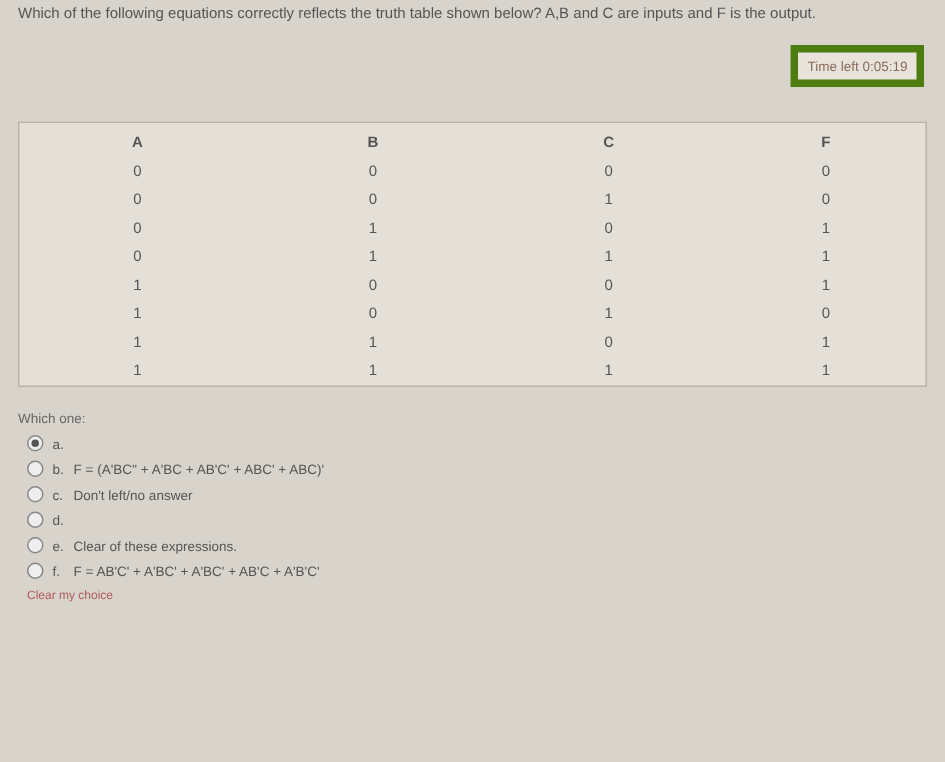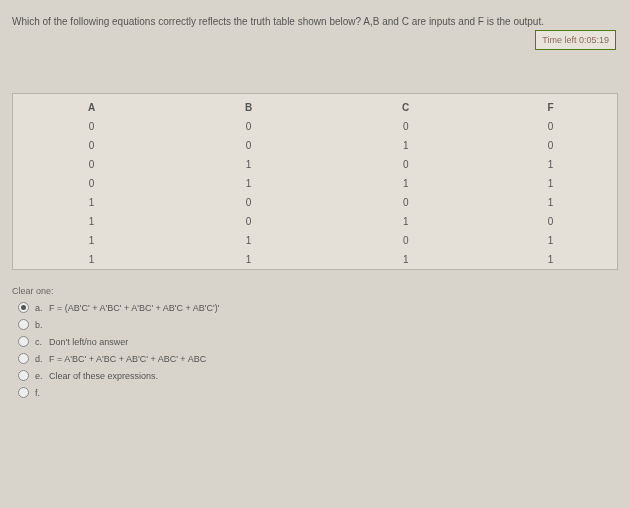--- a/index.html
+++ b/index.html
@@ -8,32 +8,32 @@
     background: #d8d4cc;
     font-family: Arial, sans-serif;
     font-size: 10px;
     color: #4a4a4a;
     width: 630px;
     height: 508px;
     overflow: hidden;
     position: relative;
   }
   .container {
-    padding: 16px 12px;
+    padding: 4px 12px;
   }
   .question {
     font-size: 10px;
     color: #555;
     margin-bottom: 6px;
   }
   .timer {
     position: absolute;
     top: 30px;
     right: 14px;
-    border: 1px solid #4d7c0f;
+    border: 5px solid #4d7c0f;
     background: #e8e4dc;
     padding: 4px 6px;
     font-size: 9px;
     color: #8a6a5a;
   }
   .table-wrap {
     margin-top: 66px;
     border: 1px solid #b8b4ac;
     background: #e4e0d8;
     padding: 0;
@@ -162,46 +162,47 @@
         <tr>
           <td>1</td>
           <td>1</td>
           <td>1</td>
           <td>1</td>
         </tr>
       </tbody>
     </table>
   </div>
 
-  <div class="select-label">Clear one:</div>
+  <div class="select-label">Which one:</div>
 
   <div class="options">
     <div class="option-row">
       <span class="radio selected"></span>
       <span class="letter">a.</span>
-      <span>F = (AB'C' + A'BC' + A'BC' + AB'C + AB'C')'</span>
     </div>
     <div class="option-row">
       <span class="radio"></span>
       <span class="letter">b.</span>
+      <span>F = (A'BC'' + A'BC + AB'C' + ABC' + ABC)'</span>
     </div>
     <div class="option-row">
       <span class="radio"></span>
       <span class="letter">c.</span>
       <span>Don't left/no answer</span>
     </div>
     <div class="option-row">
       <span class="radio"></span>
       <span class="letter">d.</span>
-      <span>F = A'BC' + A'BC + AB'C' + ABC' + ABC</span>
     </div>
     <div class="option-row">
       <span class="radio"></span>
       <span class="letter">e.</span>
       <span>Clear of these expressions.</span>
     </div>
     <div class="option-row">
       <span class="radio"></span>
       <span class="letter">f.</span>
+      <span>F = AB'C' + A'BC' + A'BC' + AB'C + A'B'C'</span>
     </div>
   </div>
 
+  <div class="clear">Clear my choice</div>
 </div>
 
 </body></html>

